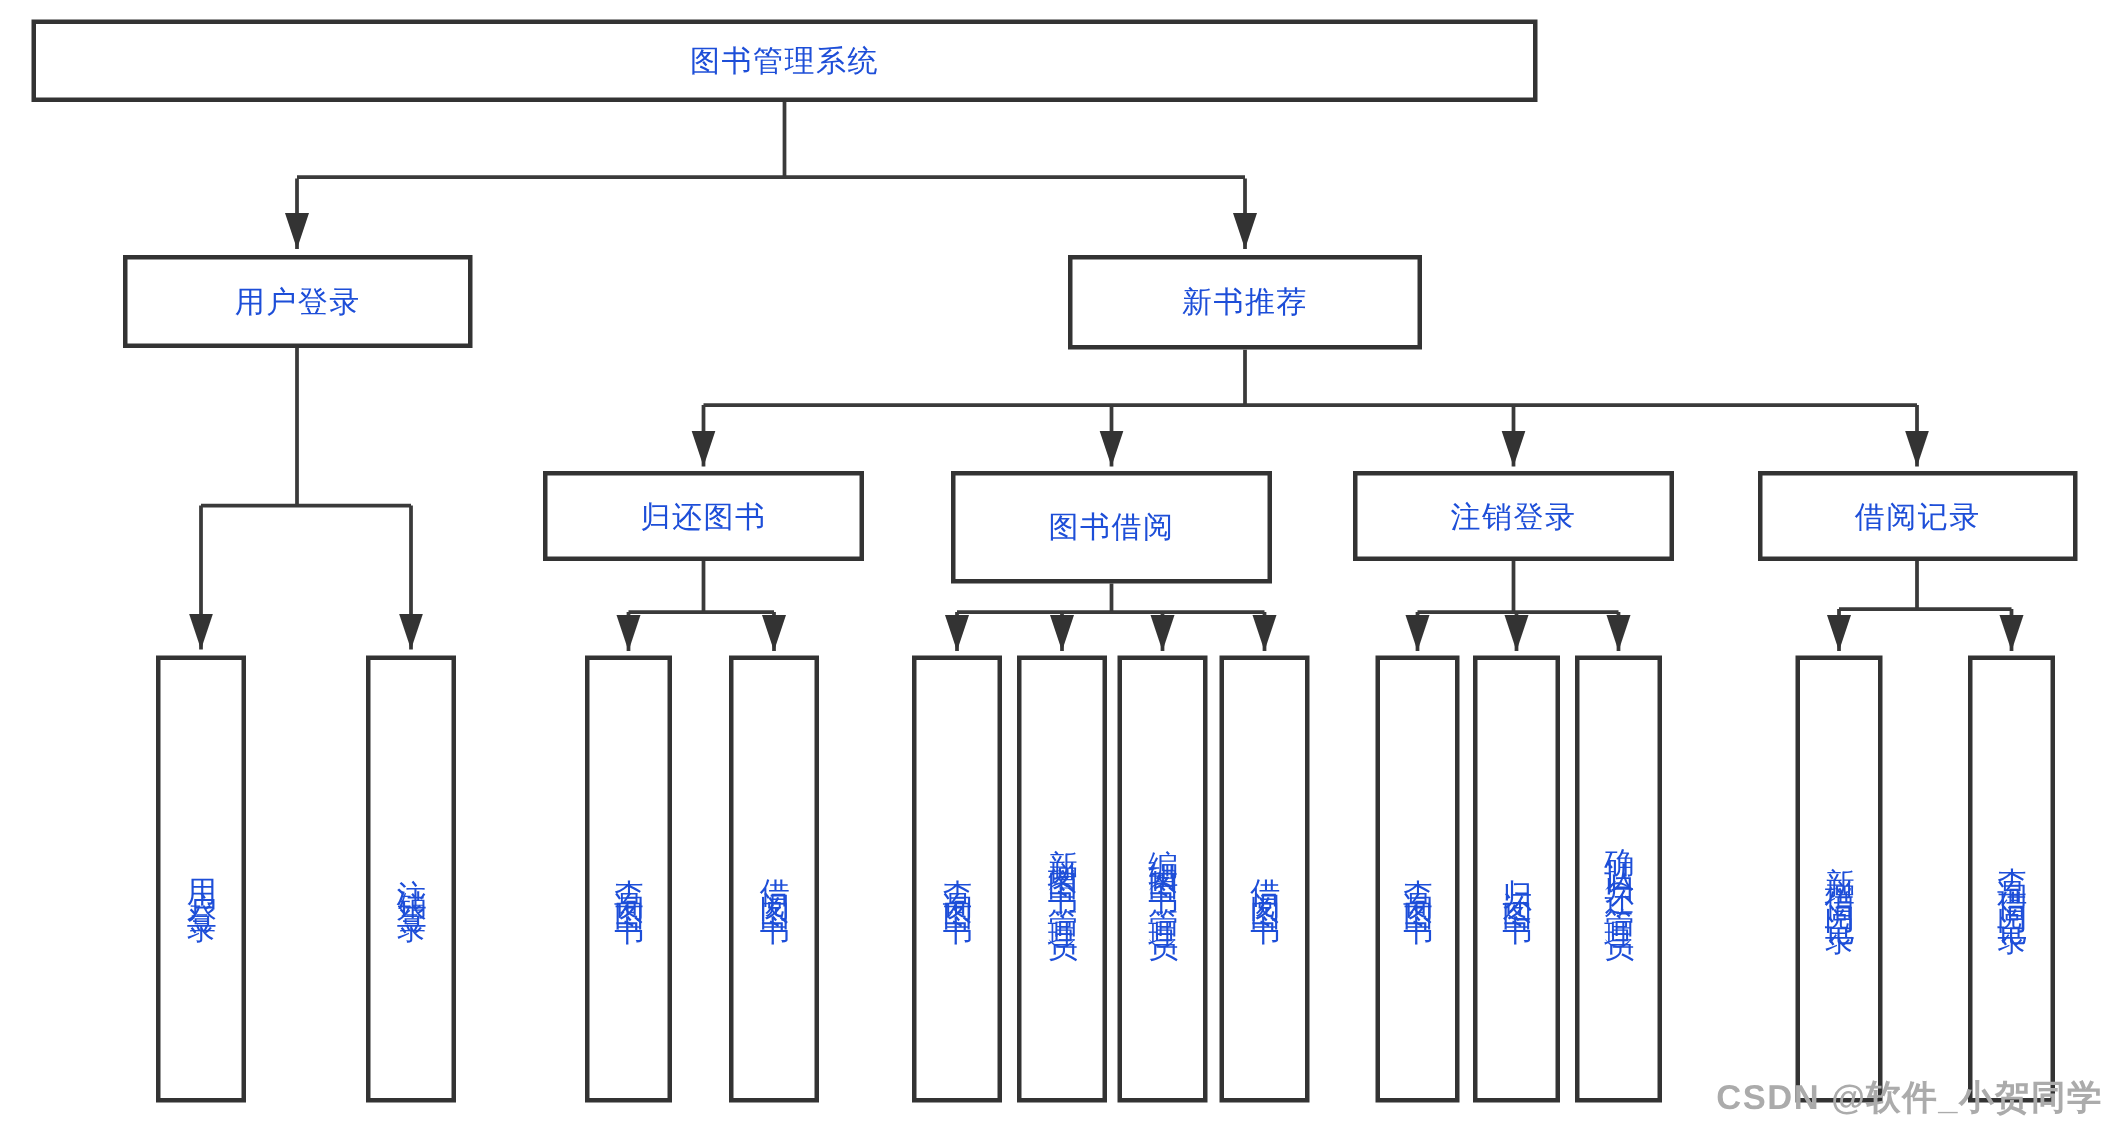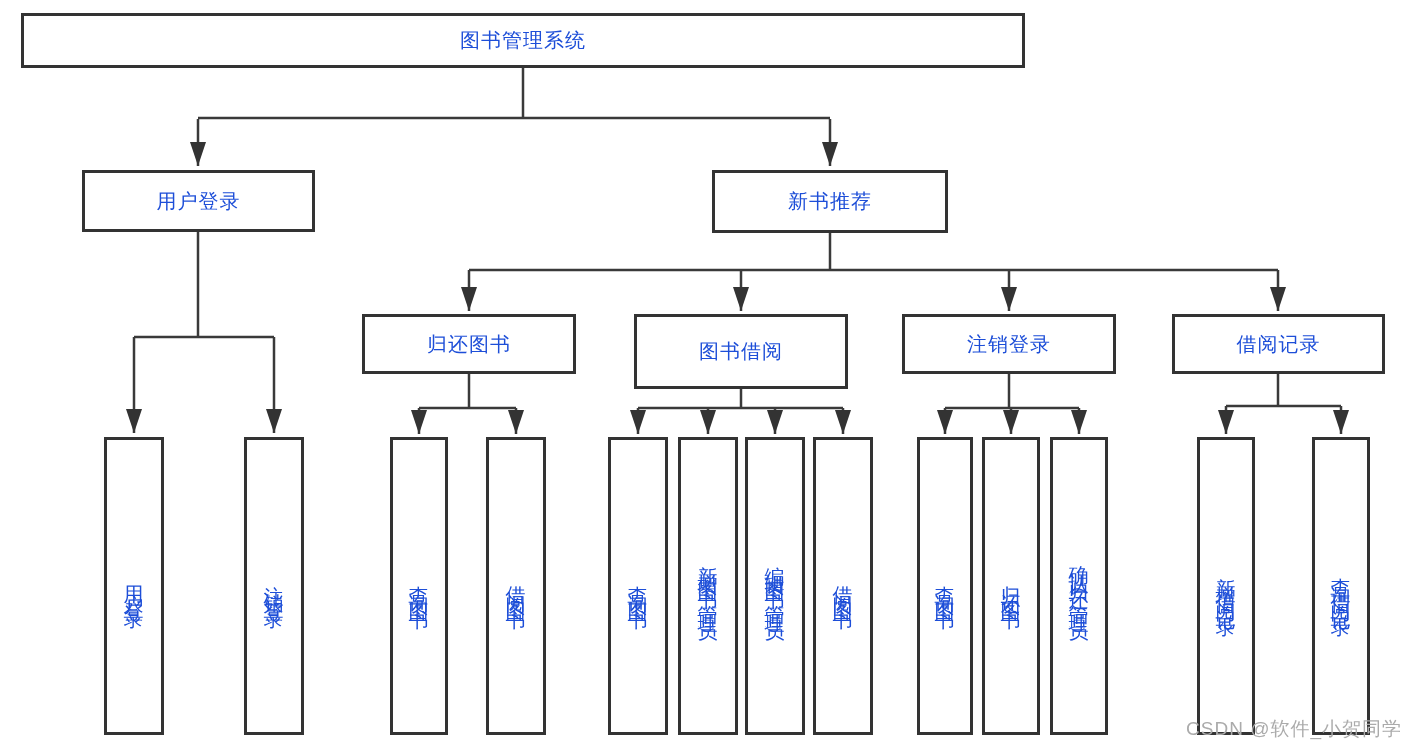--- a/index.html
+++ b/index.html
@@ -45,25 +45,26 @@
     writing-mode: vertical-rl;
     text-orientation: mixed;
     letter-spacing: 8px;
     line-height: 1;
     white-space: nowrap;
   }
   .watermark {
     position: absolute;
     top: 716px;
     right: 3px;
-    font-size: 19px;
+    font-size: 23px;
     color: #ababab;
     z-index: 3;
     white-space: nowrap;
     letter-spacing: 1px;
+    font-weight: bold;
   }
 </style>
 </head>
 <body>
 
 <div class="canvas">
 
   <svg class="connectors" viewBox="0 0 1405 747" xmlns="http://www.w3.org/2000/svg">
     <defs>
       <marker id="arrowhead" markerUnits="userSpaceOnUse" markerWidth="26" markerHeight="18" refX="24" refY="8" orient="auto">

